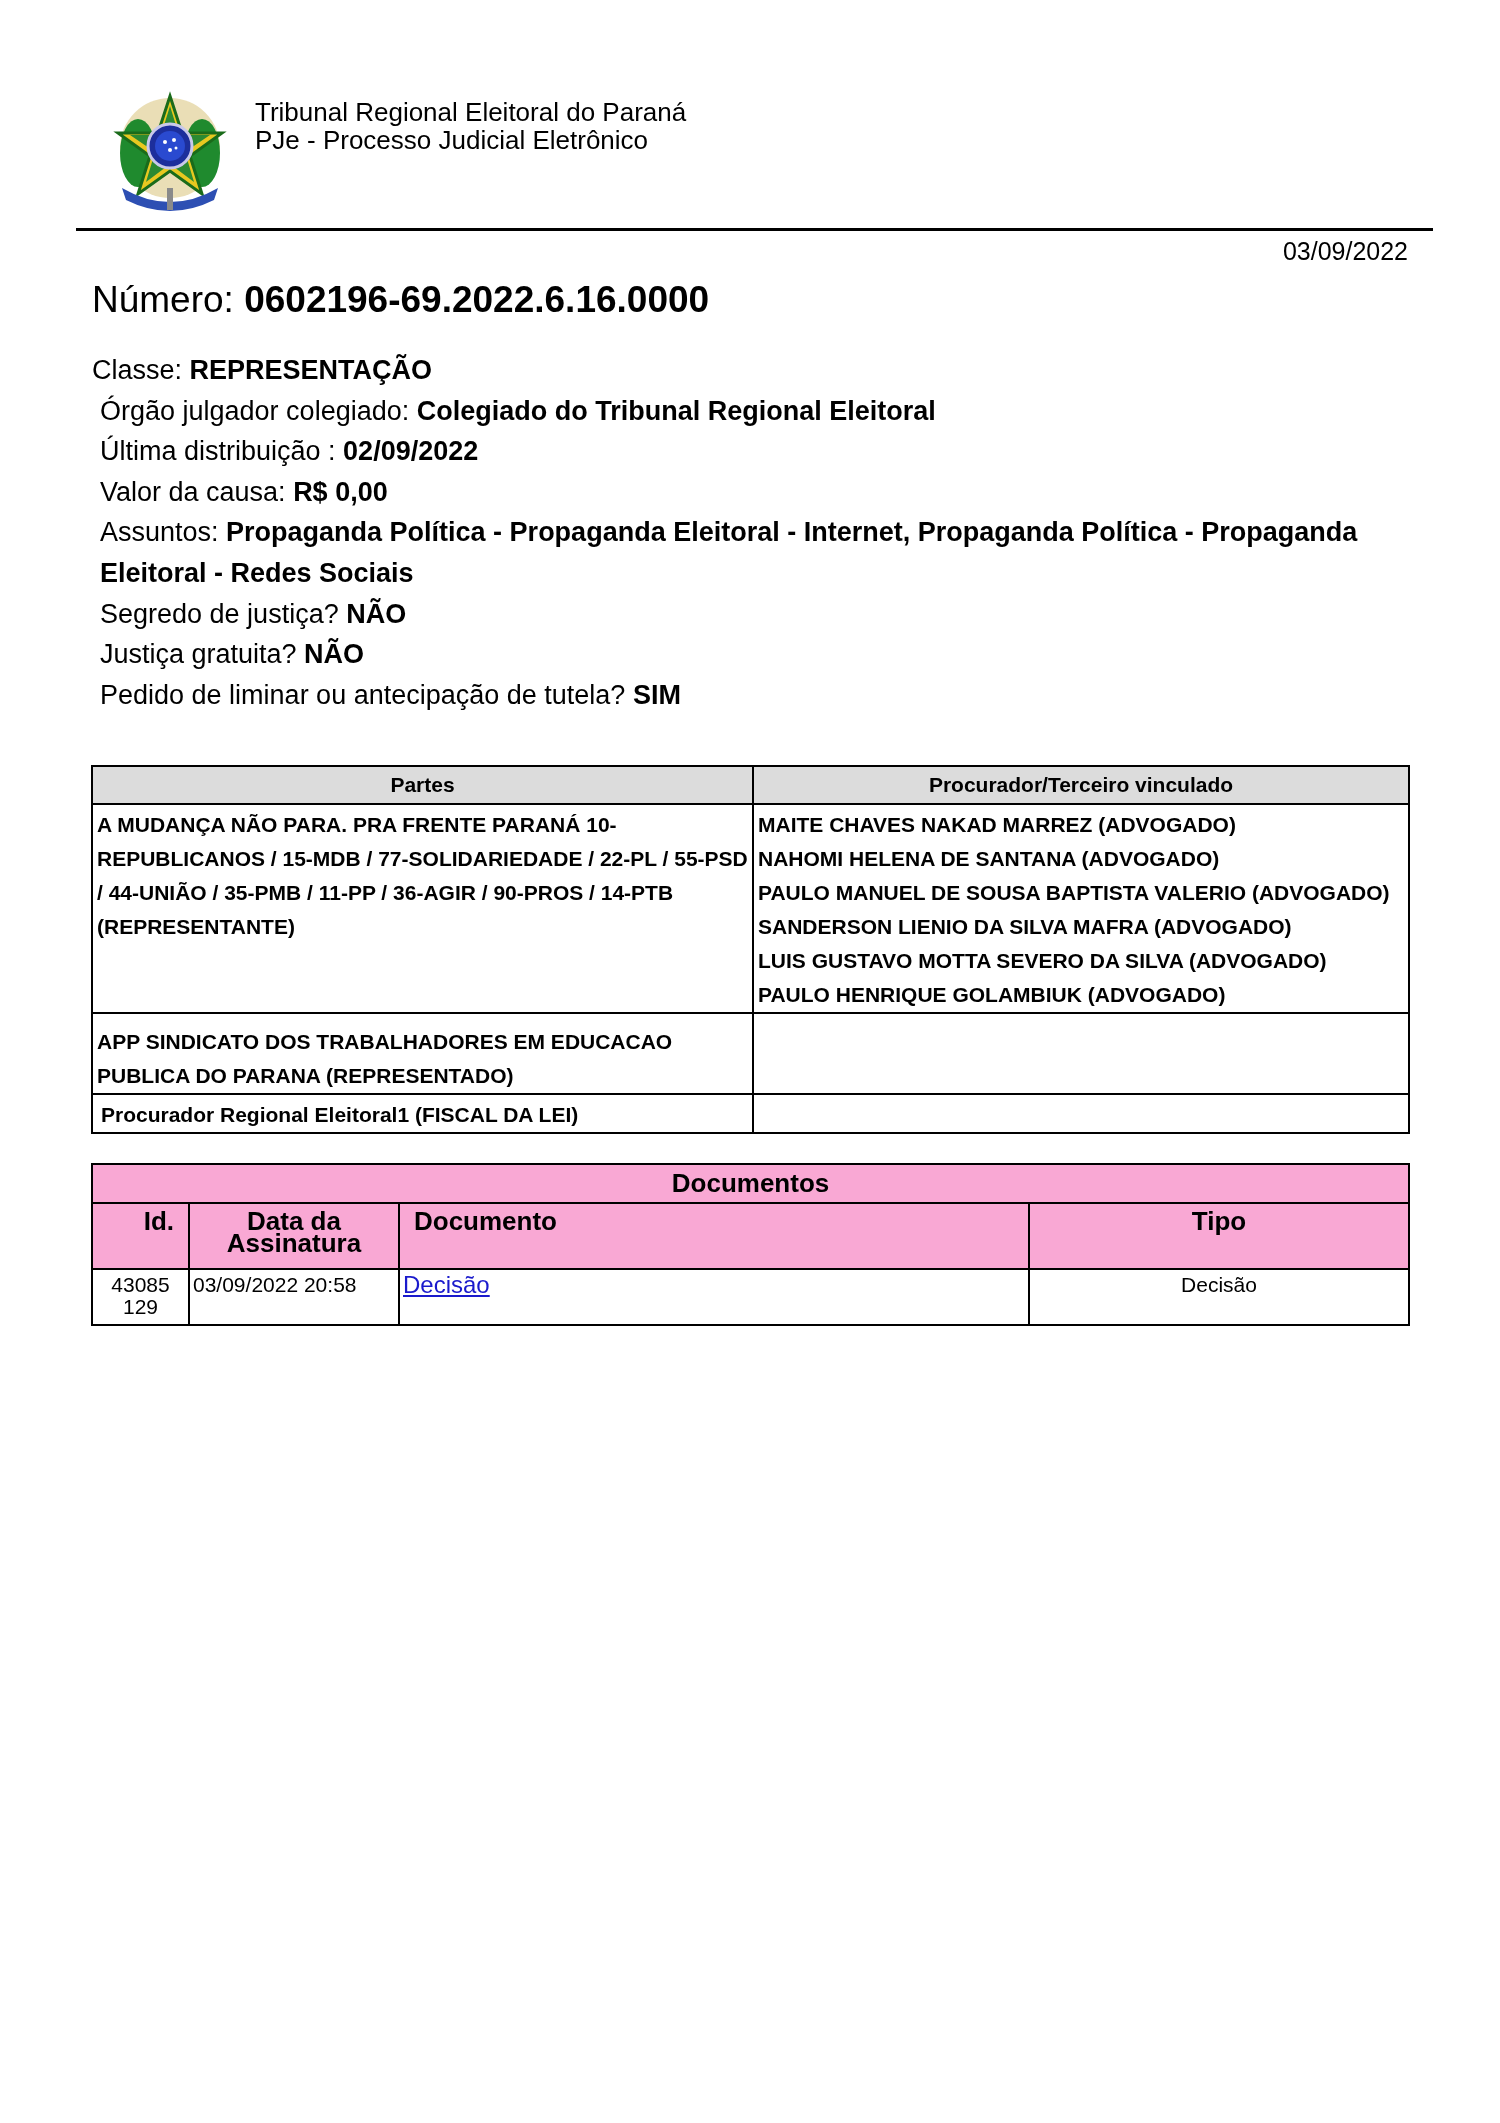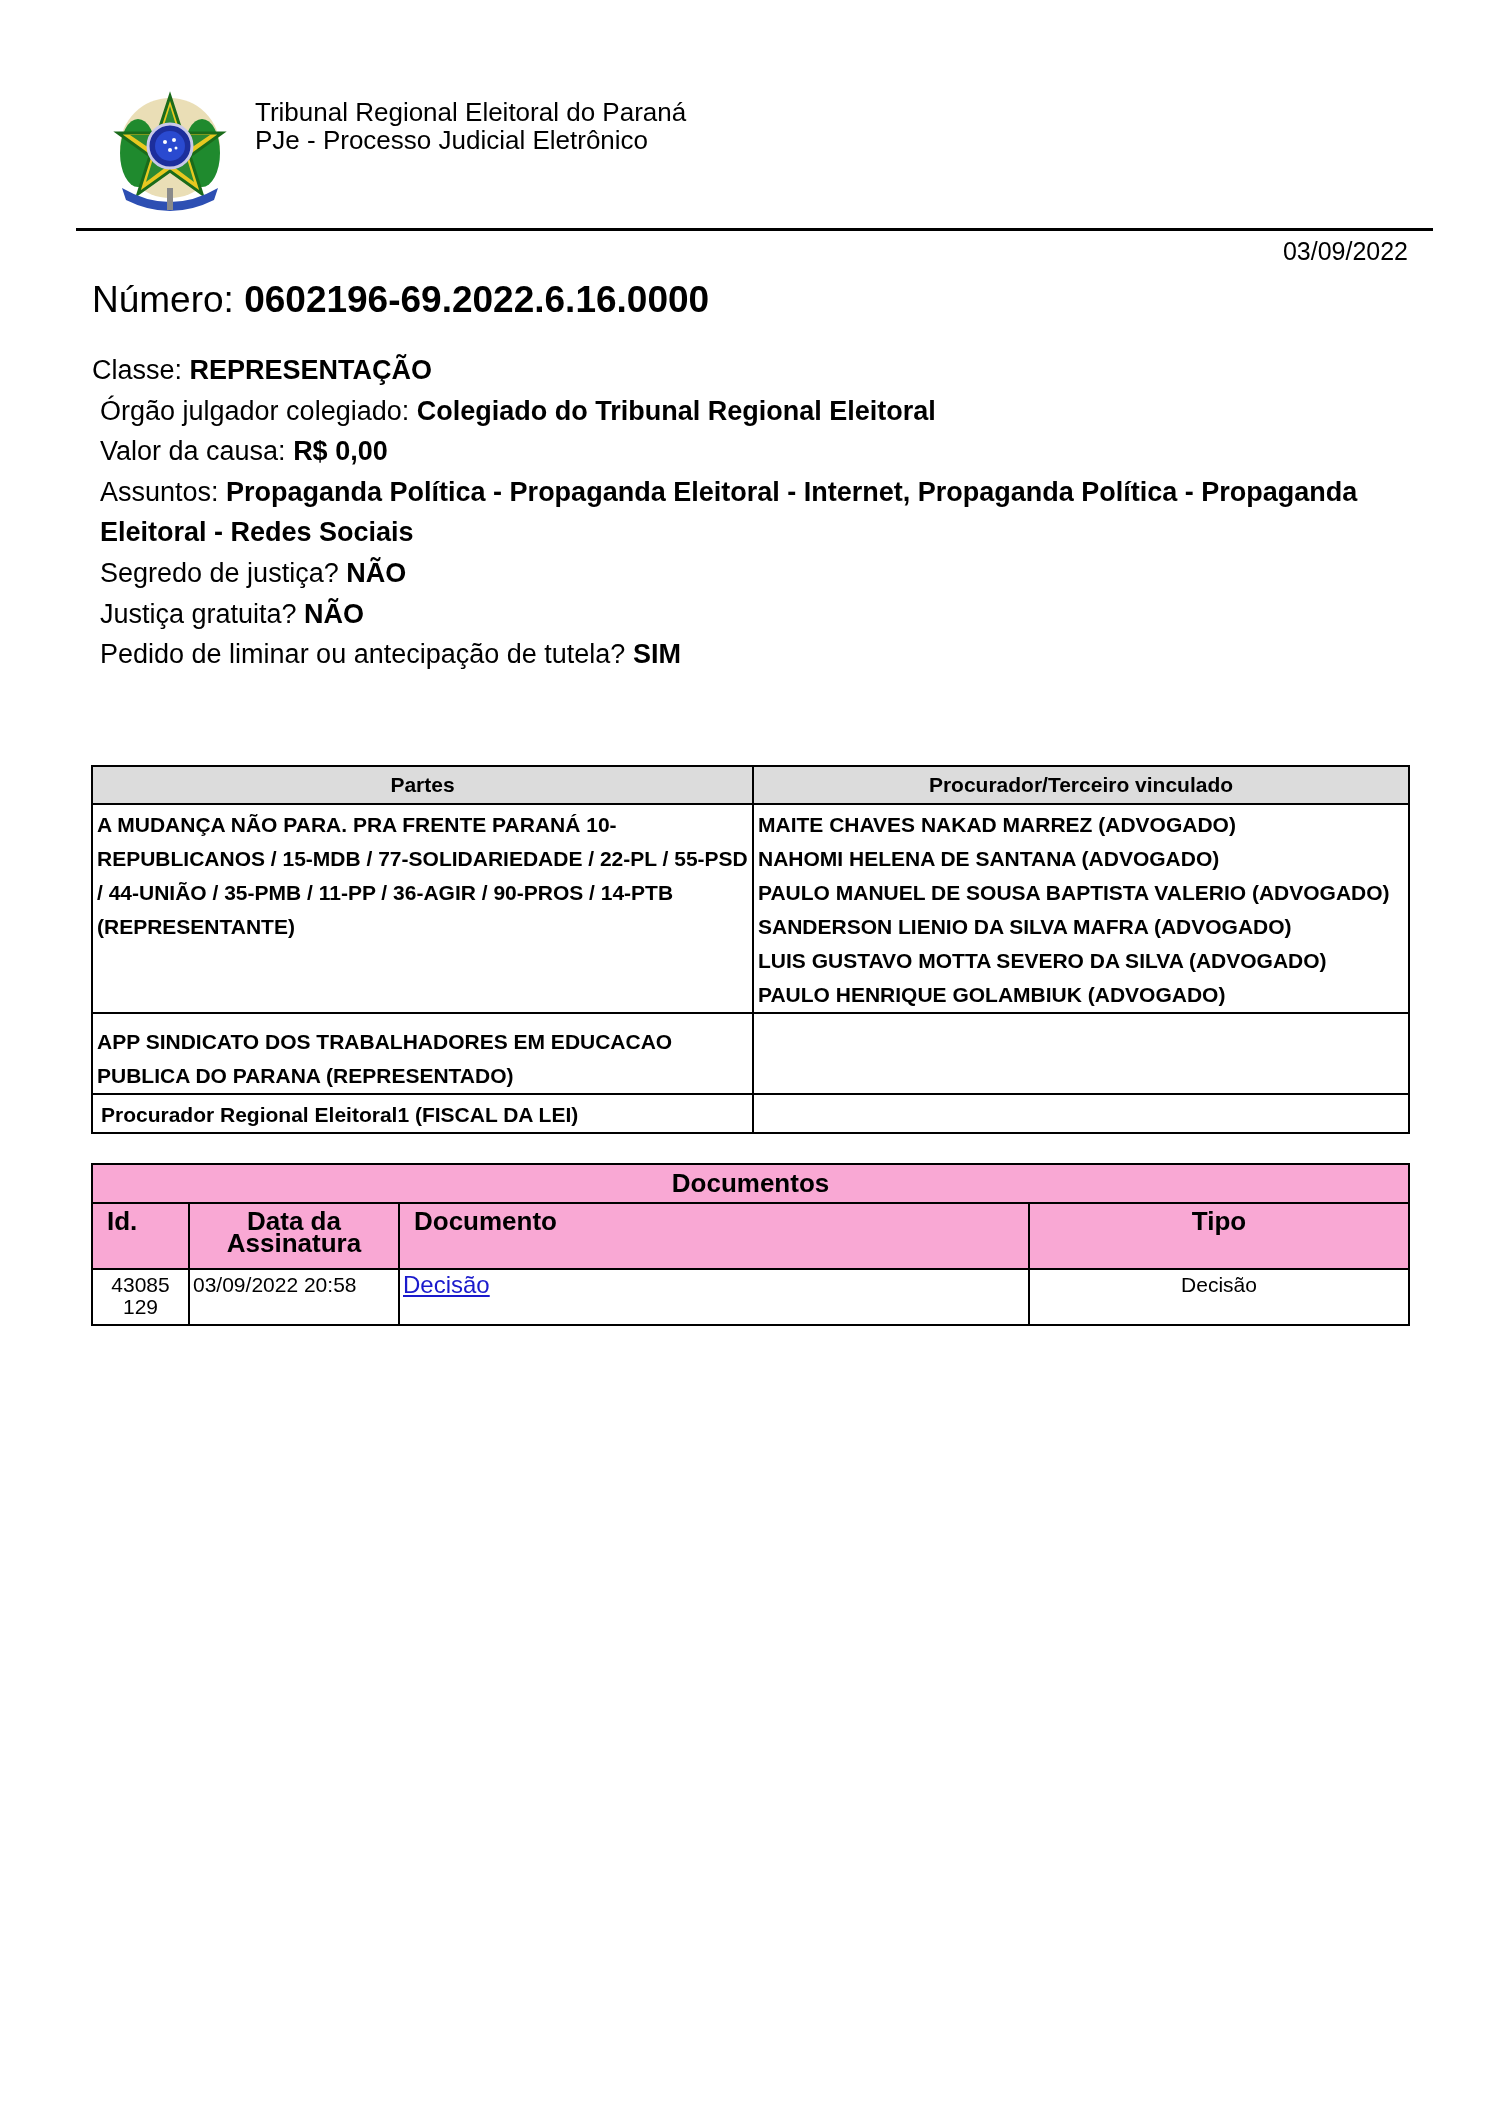--- a/index.html
+++ b/index.html
@@ -57,20 +57,21 @@
 
 <div class="date">03/09/2022</div>
 
 <div class="numero">
   <span>Número: </span><b>0602196-69.2022.6.16.0000</b>
 </div>
 
 <div class="info">
   <div class="row first"><span>Classe: </span><b>REPRESENTAÇÃO</b></div>
   <div class="row"><span>Órgão julgador colegiado: </span><b>Colegiado do Tribunal Regional Eleitoral</b></div>
+  <div class="row"><span>Última distribuição : </span><b>02/09/2022</b></div>
   <div class="row"><span>Valor da causa: </span><b>R$ 0,00</b></div>
   <div class="row" style="text-indent:0;"><span>Assuntos: </span><b>Propaganda Política - Propaganda Eleitoral - Internet, Propaganda Política - Propaganda Eleitoral - Redes Sociais</b></div>
   <div class="row"><span>Segredo de justiça? </span><b>NÃO</b></div>
   <div class="row"><span>Justiça gratuita? </span><b>NÃO</b></div>
   <div class="row"><span>Pedido de liminar ou antecipação de tutela? </span><b>SIM</b></div>
 </div>
 
 <table class="partes">
   <tbody>
       <tr>
@@ -98,21 +99,21 @@
   </tr>
 </tbody>
   </table>
 
 <table class="docs">
   <tbody>
       <tr>
     <th class="title" colspan="4">Documentos</th>
   </tr>
   <tr>
-    <th class="sub" style="width:67px; text-align:left;margin-top:37px;">Id.</th>
+    <th class="sub" style="width:67px; text-align:right;margin-top:37px;">Id.</th>
     <th class="sub" style="width:180px; text-align:center;">
       <div>Data da</div>
       <div>Assinatura</div>
     </th>
     <th class="sub" style="width:600px; text-align:left;">Documento</th>
     <th class="sub" style="text-align:center;">Tipo</th>
   </tr>
   <tr>
     <td style="text-align:center;">
       <div>43085</div>

